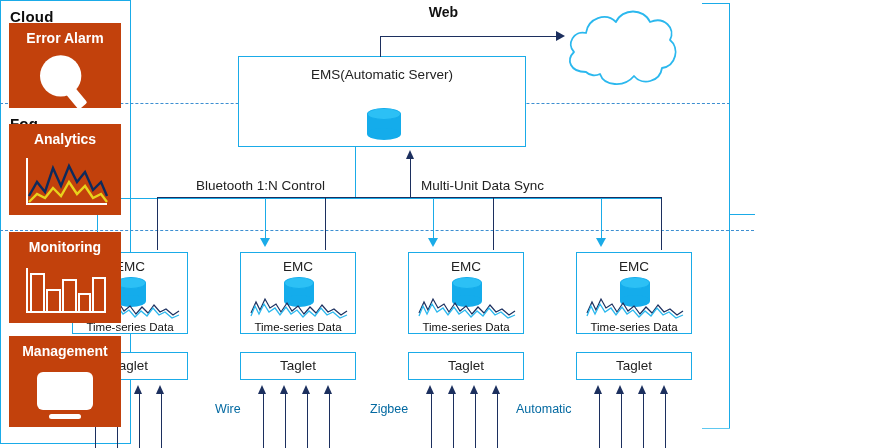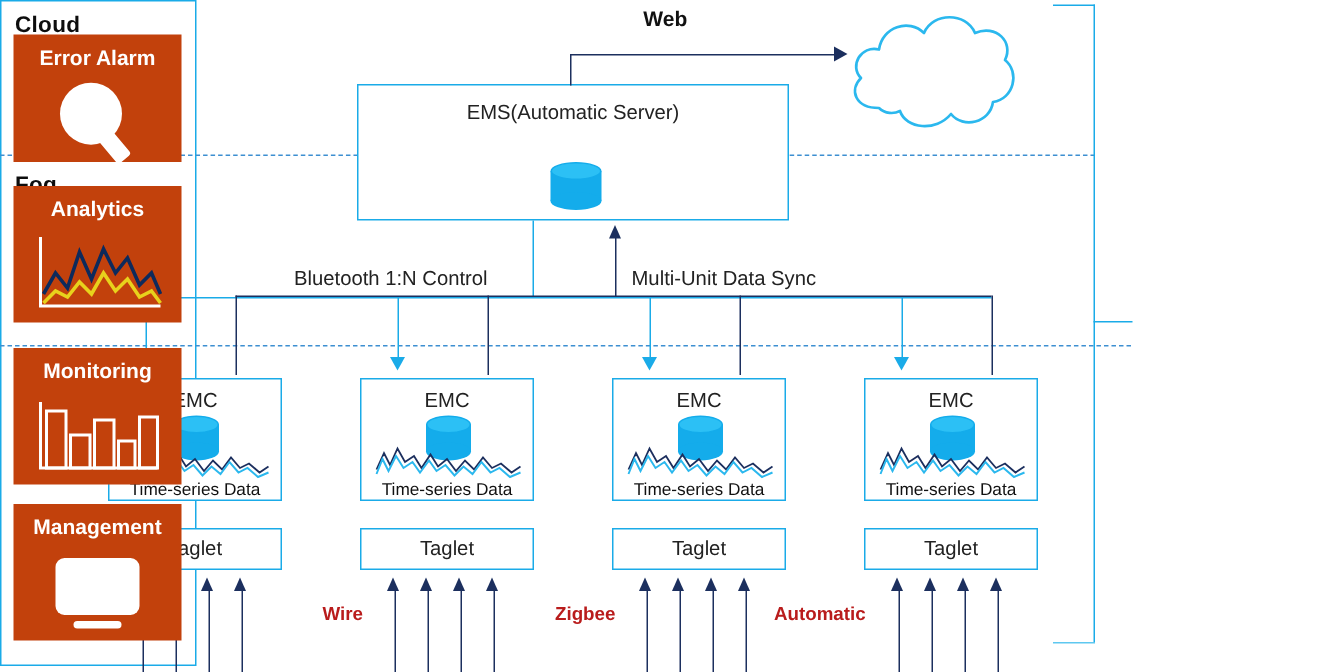--- a/index.html
+++ b/index.html
@@ -85,21 +85,21 @@
   .emc-title{top:6px;font-size:13.5px;}
   .ts-label{
     position:absolute;left:0;right:0;bottom:0;text-align:center;
     font-size:11.5px;color:#111;
   }
   .wave{position:absolute;left:8px;right:8px;bottom:14px;height:26px;}
   .taglet-box{width:116px;height:28px;}
   .taglet-title{top:5px;font-size:13.5px;}
 
   .proto-label{
-    position:absolute;font-weight:bold;font-size:12.5px;color:#b91c1c;
+    position:absolute;font-weight:normal;font-size:12.5px;color:#0369a1;
   }
 
   
   #web-panel{left:754px;top:2px;width:131px;height:444px;border:1.6px solid #1aabe8;box-sizing:border-box;background:#fff;}
   #web-title{
     position:absolute;left:0;right:0;top:4px;text-align:center;
     font-weight:bold;font-size:14px;color:#111;
   }
   .web-card{
     position:absolute;left:9px;width:112px;background:#c2410c;

